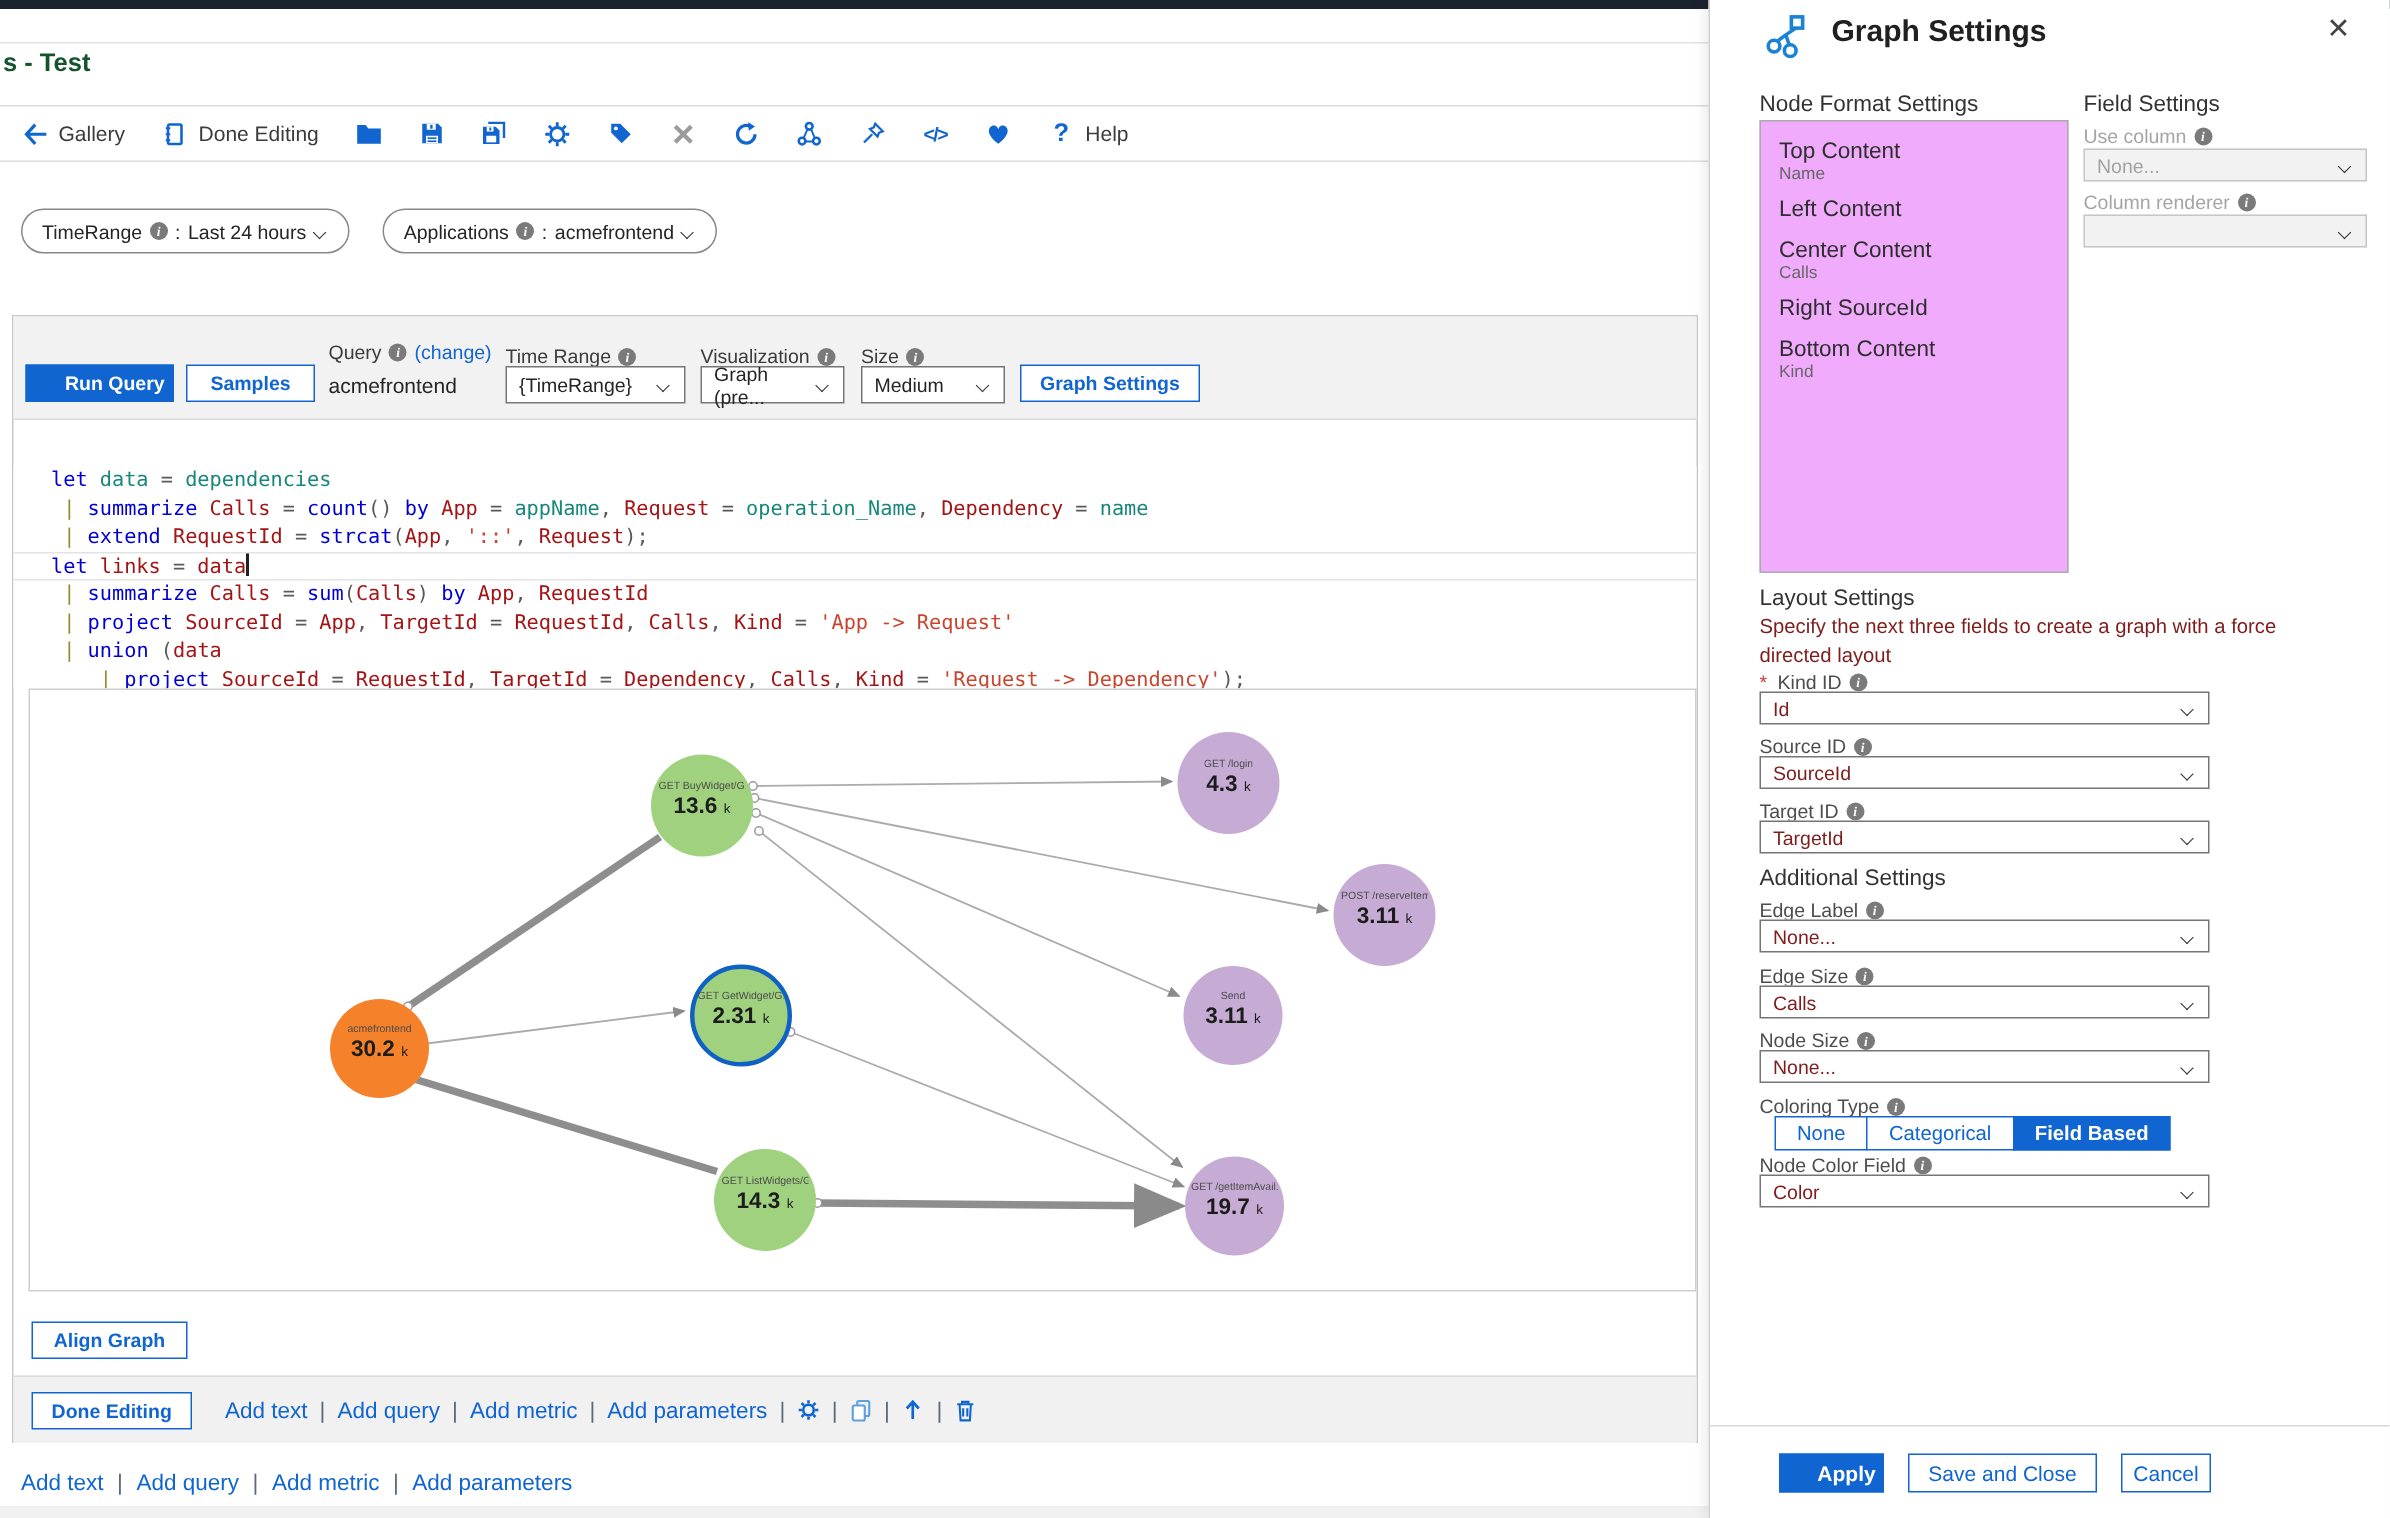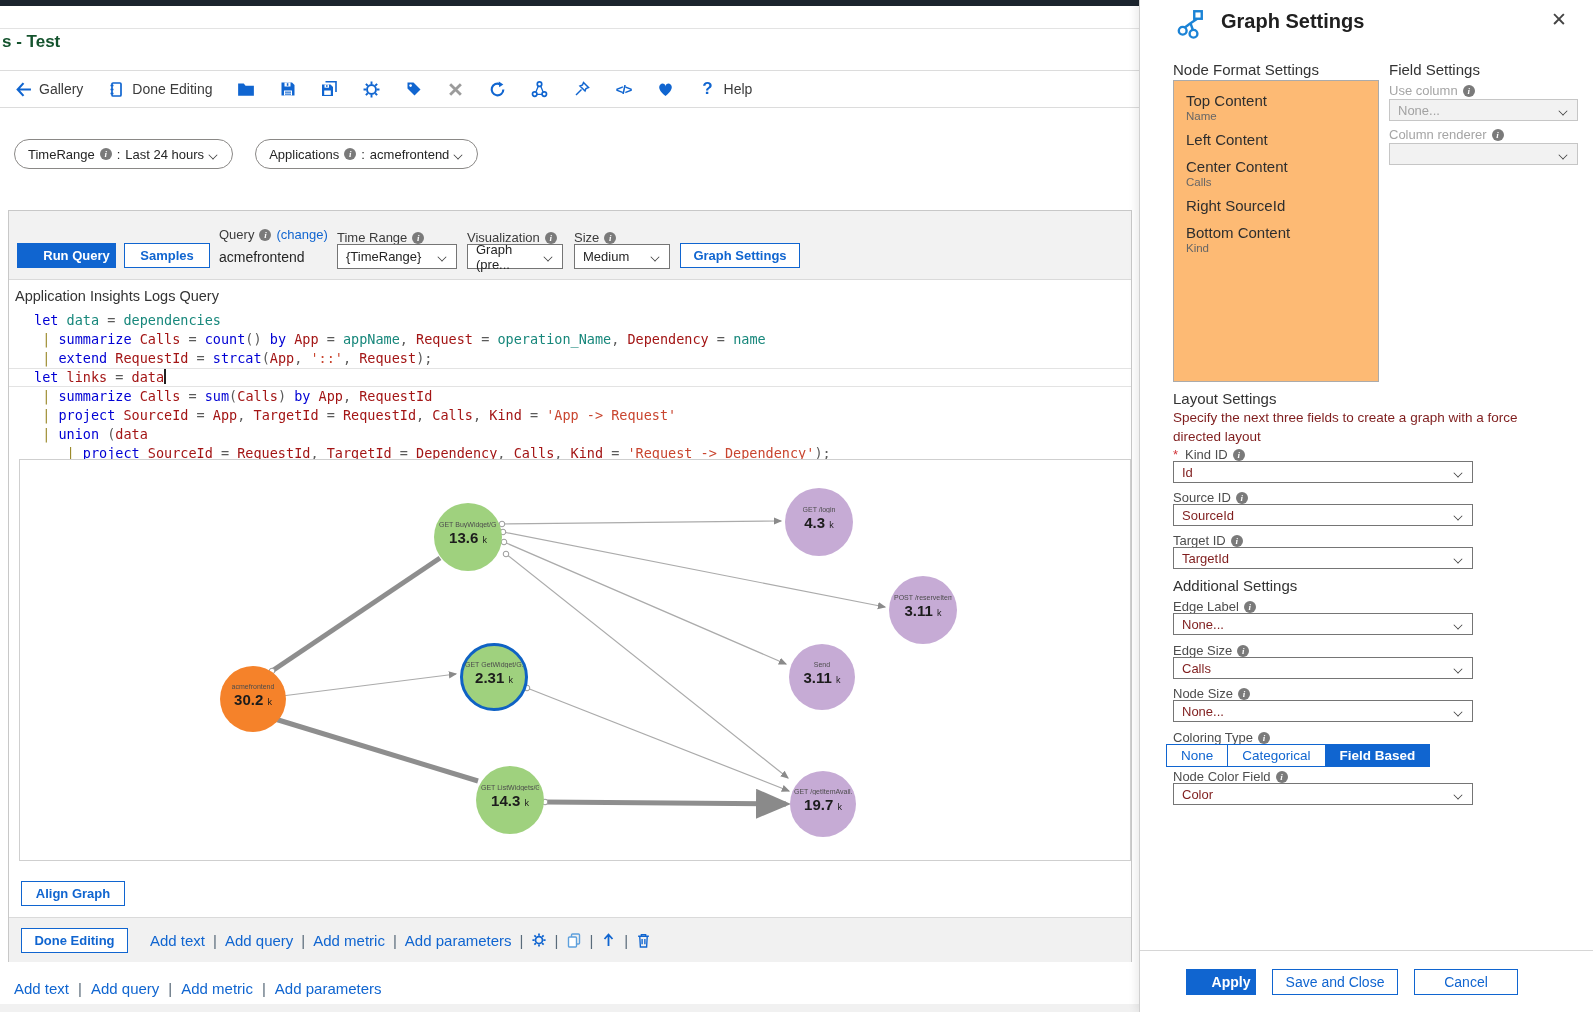--- a/index.html
+++ b/index.html
@@ -100,36 +100,36 @@
   .panel-title { font-size:20px; font-weight:700; color:#202020; margin-top:2px; }
   .sec-lbl { position:absolute; font-size:15px; color:#333; }
   .p-lbl { position:absolute; font-size:13px; color:#4d4d4d; display:flex; align-items:center; gap:5px; }
   .p-lbl.dis { color:#a5a5a5; }
   .p-lbl .req { color:#d13438; margin-right:2px; }
   .p-select { position:absolute; height:22px; background:#fff; border:1px solid #757575;
     display:flex; align-items:center; justify-content:space-between; padding:0 8px;
     font-size:13px; color:#7f1d1d; cursor:pointer; }
   .p-select.dis { background:#f2f2f2; border-color:#c6c6c6; color:#a2a2a2; cursor:default; }
   .listbox { position:absolute; left:33px; top:80px; width:206px; height:302px;
-    border:1px solid #ababab; background:#fdba74; overflow:hidden; padding:9px 0 0 12px; }
+    border:1px solid #ababab; background:#f0abfc; overflow:hidden; padding:9px 0 0 12px; }
   .lb-item { margin-bottom:6px; cursor:pointer; }
   .lb-name { font-size:15px; color:#2e2e2e; line-height:21px; }
   .lb-sub { font-size:11.5px; color:#666; line-height:13px; margin-top:-1px; }
   .p-desc { position:absolute; left:33px; top:408px; width:392px; font-size:13.5px; color:#7f1d1d; line-height:19px; }
-  .seg { position:absolute; left:26px; top:744px; display:flex; height:23px; }
+  .seg { position:absolute; left:43px; top:744px; display:flex; height:23px; }
   .seg-opt { border:1px solid #1065d0; background:#fff; color:#1065d0; font-size:13.5px;
     display:flex; align-items:center; justify-content:center; padding:0 14px; cursor:pointer;
     margin-right:-1px; }
   .seg-opt.sel { background:#1065d0; color:#fff; font-weight:700; }
   .panel-footer { position:absolute; left:0; top:950px; width:454px; height:62px;
     border-top:1px solid #d6d6d6; background:#fff; display:flex; align-items:center; padding-left:46px; gap:16px; }
   .pf-btn { height:26px; font-size:14px; }
   .pf-apply { width:70px; font-weight:700; }
   .pf-save { width:126px; }
-  .pf-cancel { width:104px; }
+  .pf-cancel { width:60px; }
   .sel-chev { flex:none; margin-left:6px; }
 </style>
 </head>
 <body>
 
 <div id="app">
 
   <div class="topbar"></div>
   <div class="titleline"></div>
   <div class="doc-title">s - Test</div>
@@ -304,21 +304,20 @@
         <span class="info">i</span>
       </div>
       <div class="select" style="left:565px; top:33px; width:96px;">
         <span>Medium</span>
         <span class="chev sel-chev"></span>
       </div>
 
       <div class="btn btn-outline q-gs">Graph Settings</div>
     </div>
 
-    <div class="q-header">Application Insights Logs Query</div>
 
     <div class="code" id="code-editor">
         <div class="code-line"><span class="tk-k">let </span><span class="tk-t">data</span><span class="tk-o"> = </span><span class="tk-t">dependencies</span></div>
         <div class="code-line"><span class="tk-o"> </span><span class="tk-p">| </span><span class="tk-k">summarize </span><span class="tk-v">Calls</span><span class="tk-o"> = </span><span class="tk-k">count</span><span class="tk-o">() </span><span class="tk-k">by </span><span class="tk-v">App</span><span class="tk-o"> = </span><span class="tk-t">appName</span><span class="tk-o">, </span><span class="tk-v">Request</span><span class="tk-o"> = </span><span class="tk-t">operation_Name</span><span class="tk-o">, </span><span class="tk-v">Dependency</span><span class="tk-o"> = </span><span class="tk-t">name</span></div>
         <div class="code-line"><span class="tk-o"> </span><span class="tk-p">| </span><span class="tk-k">extend </span><span class="tk-v">RequestId</span><span class="tk-o"> = </span><span class="tk-k">strcat</span><span class="tk-o">(</span><span class="tk-v">App</span><span class="tk-o">, </span><span class="tk-s">'::'</span><span class="tk-o">, </span><span class="tk-v">Request</span><span class="tk-o">);</span></div>
         <div class="code-line current"><span class="tk-k">let </span><span class="tk-v">links</span><span class="tk-o"> = </span><span class="tk-v">data</span><span class="cursor"></span></div>
         <div class="code-line"><span class="tk-o"> </span><span class="tk-p">| </span><span class="tk-k">summarize </span><span class="tk-v">Calls</span><span class="tk-o"> = </span><span class="tk-k">sum</span><span class="tk-o">(</span><span class="tk-v">Calls</span><span class="tk-o">) </span><span class="tk-k">by </span><span class="tk-v">App</span><span class="tk-o">, </span><span class="tk-v">RequestId</span></div>
         <div class="code-line"><span class="tk-o"> </span><span class="tk-p">| </span><span class="tk-k">project </span><span class="tk-v">SourceId</span><span class="tk-o"> = </span><span class="tk-v">App</span><span class="tk-o">, </span><span class="tk-v">TargetId</span><span class="tk-o"> = </span><span class="tk-v">RequestId</span><span class="tk-o">, </span><span class="tk-v">Calls</span><span class="tk-o">, </span><span class="tk-v">Kind</span><span class="tk-o"> = </span><span class="tk-s">'App -&gt; Request'</span></div>
         <div class="code-line"><span class="tk-o"> </span><span class="tk-p">| </span><span class="tk-k">union </span><span class="tk-o">(</span><span class="tk-v">data</span></div>
         <div class="code-line"><span class="tk-o">    </span><span class="tk-p">| </span><span class="tk-k">project </span><span class="tk-v">SourceId</span><span class="tk-o"> = </span><span class="tk-v">RequestId</span><span class="tk-o">, </span><span class="tk-v">TargetId</span><span class="tk-o"> = </span><span class="tk-v">Dependency</span><span class="tk-o">, </span><span class="tk-v">Calls</span><span class="tk-o">, </span><span class="tk-v">Kind</span><span class="tk-o"> = </span><span class="tk-s">'Request -&gt; Dependency'</span><span class="tk-o">);</span></div>

